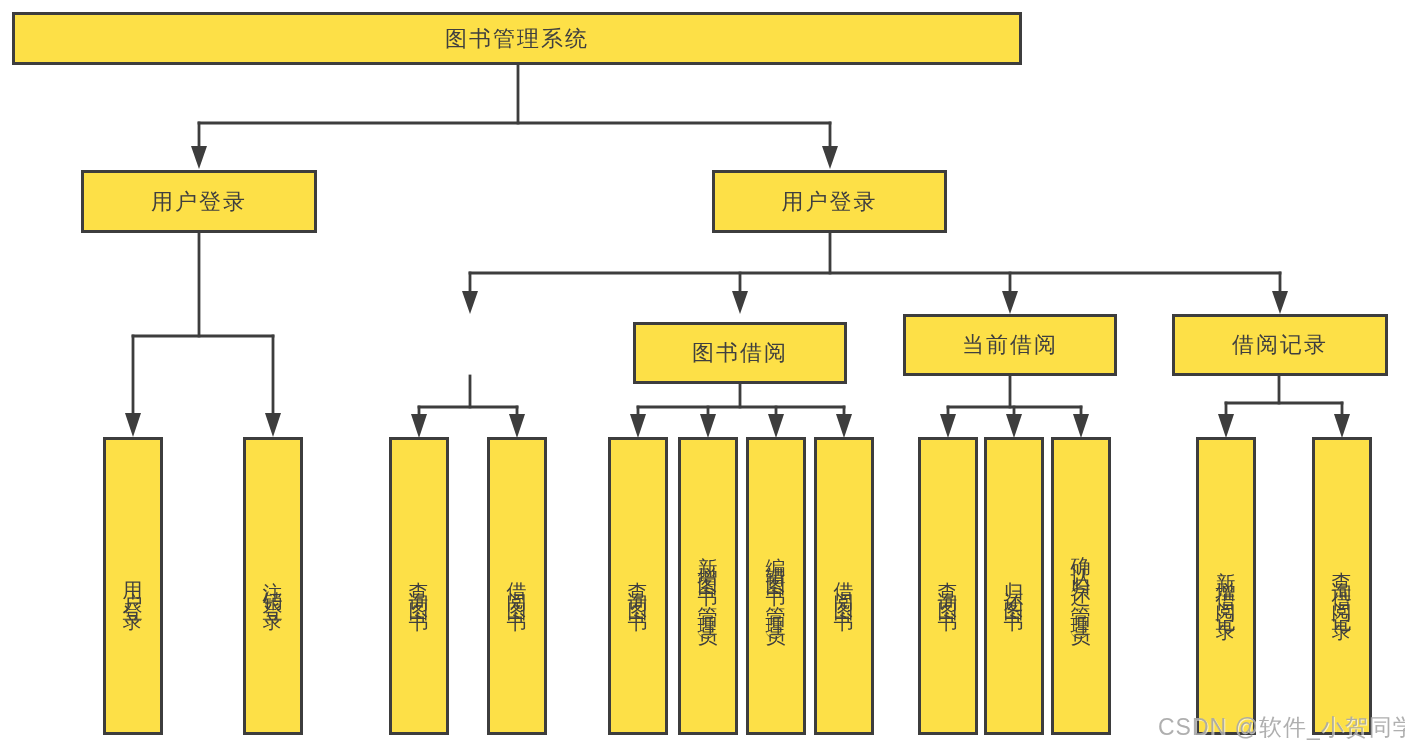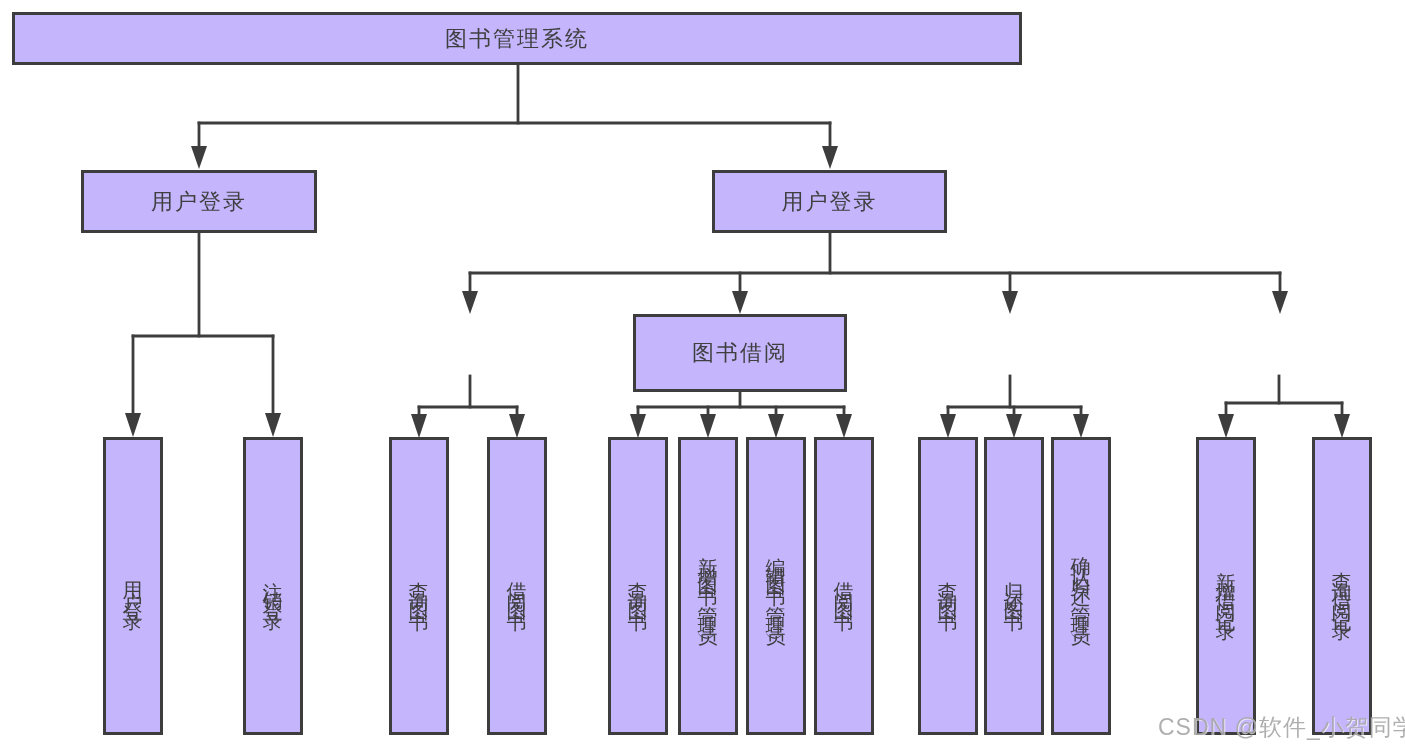--- a/index.html
+++ b/index.html
@@ -26,21 +26,21 @@
     stroke-width: 2.8;
     stroke-linecap: square;
   }
   .connectors polygon {
     fill: #3d3d3d;
     stroke: none;
   }
   .box {
     position: absolute;
     box-sizing: border-box;
-    background: #c4b5fd;
+    background: #fde047;
     border: 3px solid #3d3d3d;
     display: flex;
     align-items: center;
     justify-content: center;
     color: #3f3f3f;
     z-index: 2;
   }
   .h-box {
     font-size: 22px;
     letter-spacing: 2px;
@@ -152,22 +152,28 @@
     <span>图书管理系统</span>
   </div>
 
   <div class="box h-box" style="left:81px;top:170px;width:236px;height:63px">
     <span>用户登录</span>
   </div>
   <div class="box h-box" style="left:712px;top:170px;width:235px;height:63px">
     <span>用户登录</span>
   </div>
 
-  <div class="box h-box" style="left:633px;top:314px;width:214px;height:78px">
+  <div class="box h-box" style="left:633px;top:322px;width:214px;height:62px">
     <span>图书借阅</span>
+  </div>
+  <div class="box h-box" style="left:903px;top:314px;width:214px;height:62px">
+    <span>当前借阅</span>
+  </div>
+  <div class="box h-box" style="left:1172px;top:314px;width:216px;height:62px">
+    <span>借阅记录</span>
   </div>
 
   <div class="box v-box" style="left:103px;top:437px;width:60px;height:298px">
     <span class="v-text">用户登录</span>
   </div>
   <div class="box v-box" style="left:243px;top:437px;width:60px;height:298px">
     <span class="v-text">注销登录</span>
   </div>
 
   <div class="box v-box" style="left:389px;top:437px;width:60px;height:298px">

